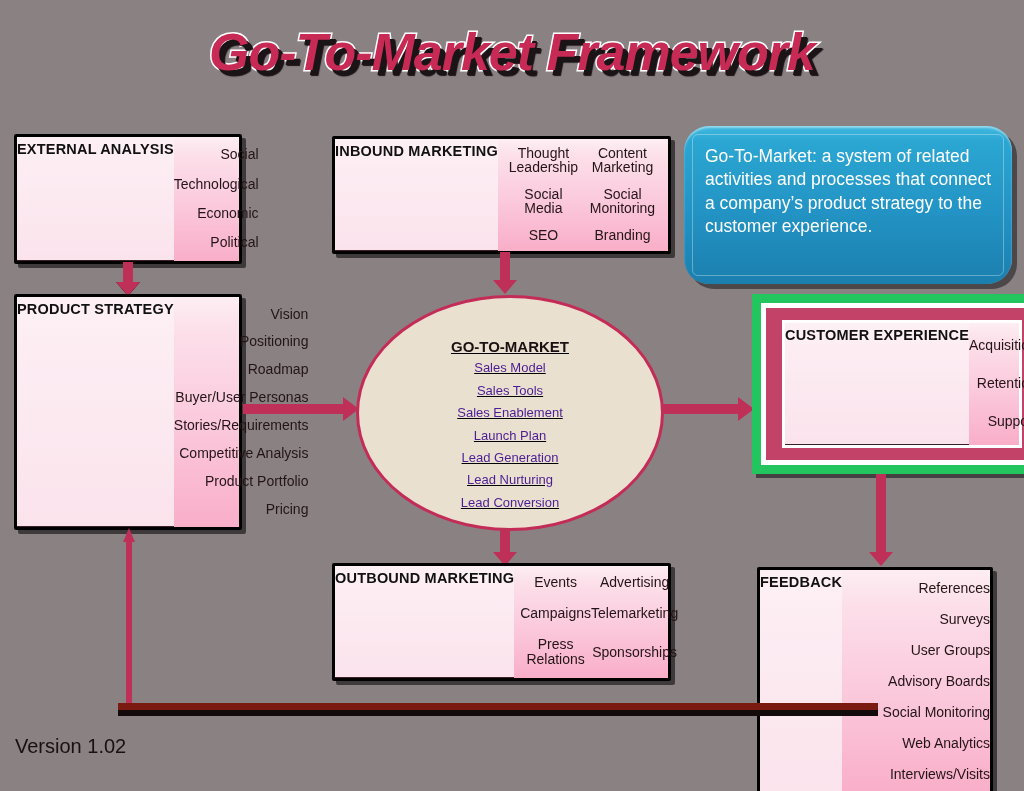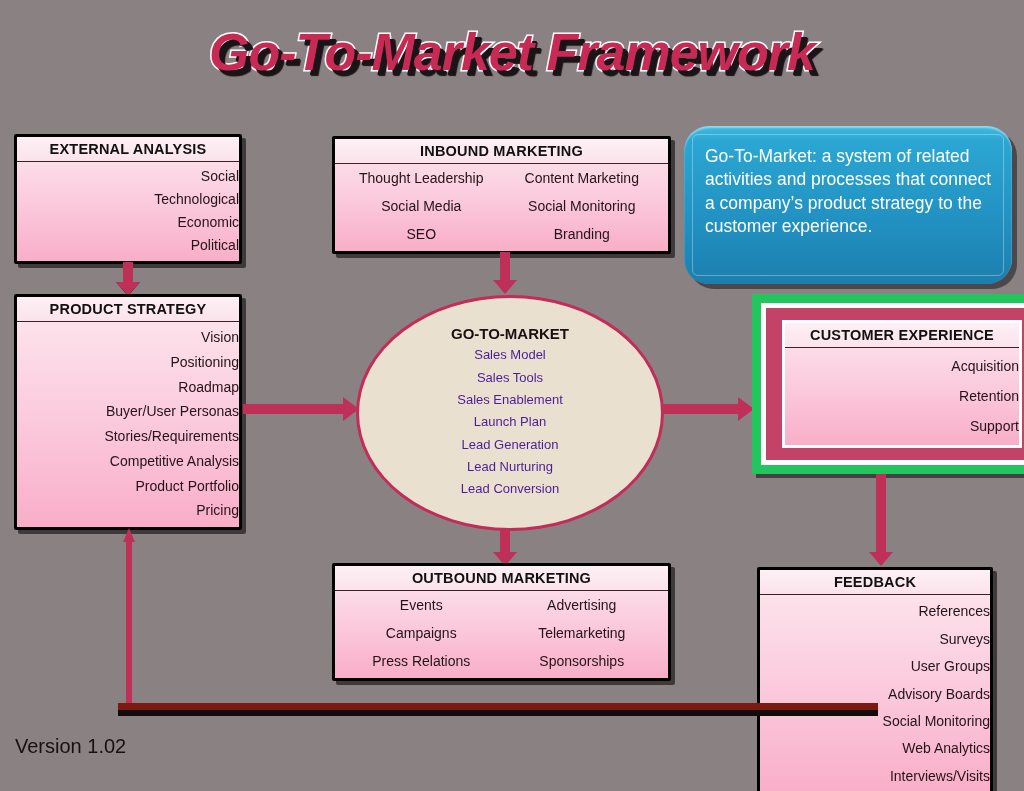--- a/index.html
+++ b/index.html
@@ -41,21 +41,20 @@
     border-radius: 2px;
     box-shadow: 4px 4px 0 rgba(0,0,0,0.55);
     padding: 3px;
     box-sizing: border-box;
   }
   .panel-inner {
     width: 100%;
     height: 100%;
     background: linear-gradient(to bottom, #fdeef3 0%, #fce0ea 14%, #fbc9dc 55%, #f9aec8 100%);
     display: flex;
-    flex-direction: column;
     box-sizing: border-box;
   }
   .panel-head {
     flex: 0 0 auto;
     text-align: center;
     font-weight: bold;
     font-size: 14.5px;
     color: #111;
     letter-spacing: 0.2px;
     padding: 4px 0 4px 0;
@@ -127,22 +126,23 @@
     top: 295px;
     width: 308px;
     height: 236px;
     border-radius: 50%;
     background: #e9e0cf;
     border: 3px solid #c42c58;
     box-sizing: border-box;
     display: flex;
     flex-direction: column;
     align-items: center;
-    justify-content: center;
+    justify-content: flex-end;
     padding: 14px 10px;
+    text-decoration: underline;
   }
   #gtm-ellipse .head {
     font-weight: bold;
     font-size: 15px;
     color: #1a1012;
     margin-bottom: 2px;
   }
   #gtm-ellipse .item {
     font-size: 13px;
     color: #4c1d95;

